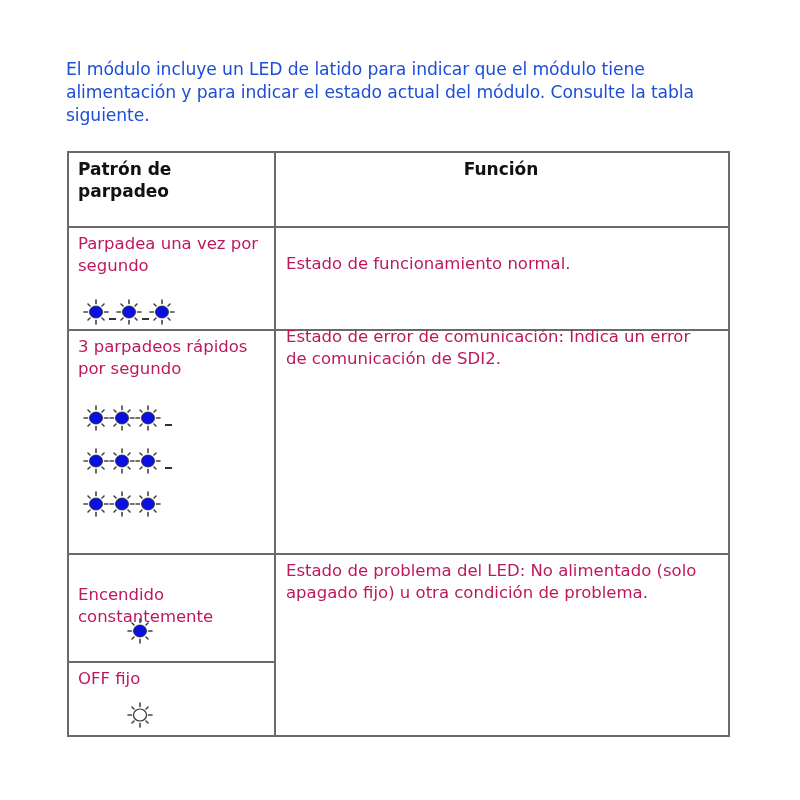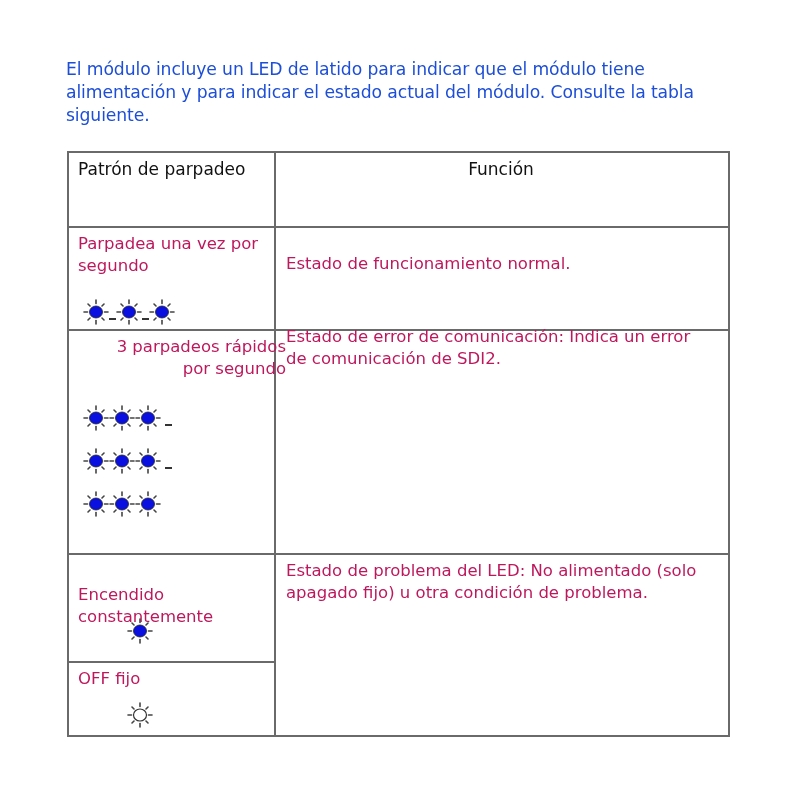--- a/index.html
+++ b/index.html
@@ -5,21 +5,21 @@
     html, body { margin:0; padding:0; background:#ffffff; }
     body { width:800px; height:800px; position:relative; overflow:hidden;
       font-family:"DejaVu Sans", sans-serif; color:#2a2a2a; }
     .intro { position:absolute; left:66px; top:58px; width:680px;
       font-size:17.2px; line-height:23px; color:#1d4ed8; letter-spacing:-0.1px; }
     .tbl { position:absolute; left:67px; top:151px; width:663px; height:586px;
       border:2px solid #6a6a6a; box-sizing:border-box; }
     .vline { position:absolute; left:205px; top:0; width:2px; height:100%; background:#6a6a6a; }
     .hline { position:absolute; height:2px; background:#6a6a6a; }
     .cell { position:absolute; font-size:16.5px; line-height:21.5px; color:#be185d; }
-    .hdr { font-weight:normal; color:#111; font-size:17px; }
+    .hdr { font-weight:bold; color:#111; font-size:17px; }
     .ledrow { position:absolute; display:flex; align-items:center; }
     .led { width:26px; height:26px; display:inline-block; }
     .dash { display:inline-block; width:7px; height:2px; background:#333; margin:0 0px; }
     .dashlow { align-self:flex-end; margin-bottom:5px; }
   </style>
 </head>
 <body>
 
 <svg width="0" height="0" style="position:absolute">
   <defs>
@@ -73,21 +73,21 @@
       <svg class="led">
         <use href="#ledOn"></use>
       </svg>
       <span class="dash dashlow"></span>
       <svg class="led">
         <use href="#ledOn"></use>
       </svg>
   </div>
   <div class="cell" style="left:217px;top:80px;width:430px;margin-top:20px;">Estado de funcionamiento normal.</div>
 
-  <div class="cell" style="left:25px;top:183px;width:192px;text-align:right;">3 parpadeos rápidos por segundo</div>
+  <div class="cell" style="left:9px;top:183px;width:192px;">3 parpadeos rápidos por segundo</div>
   <div>
     <div class="ledrow" style="left:14px;top:252px;">
         <svg class="led">
           <use href="#ledOn"></use>
         </svg>
         <svg class="led">
           <use href="#ledOn"></use>
         </svg>
         <svg class="led">
           <use href="#ledOn"></use>

